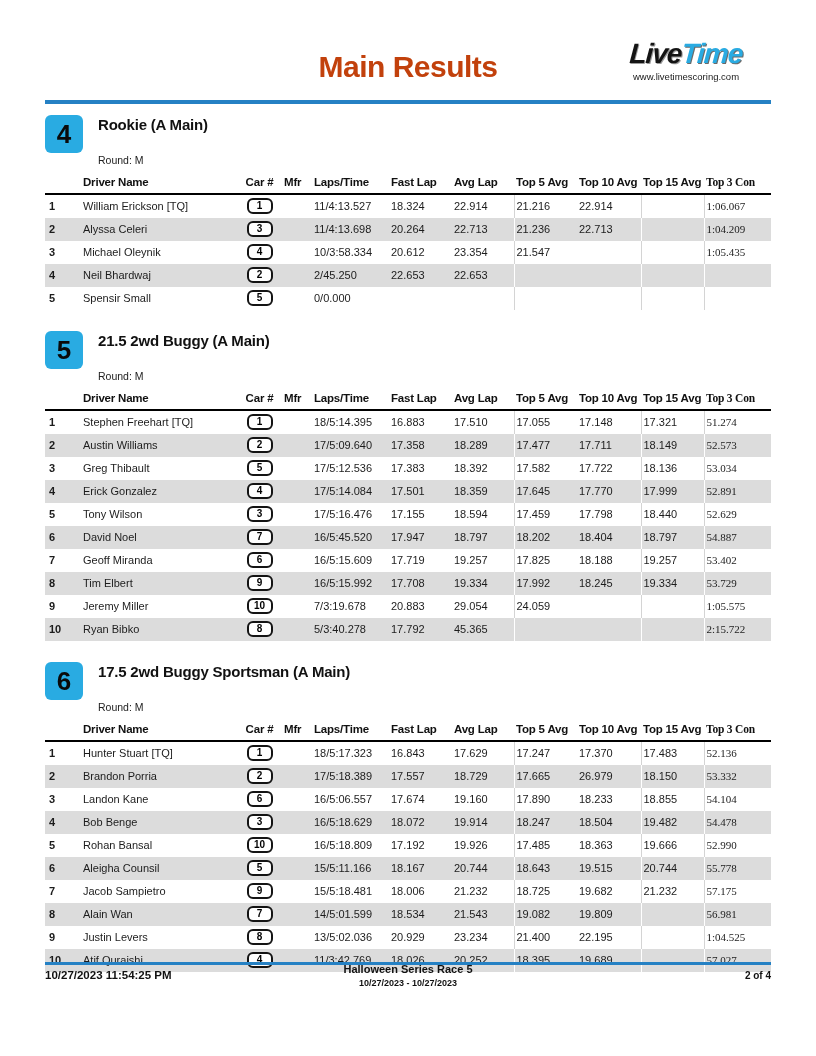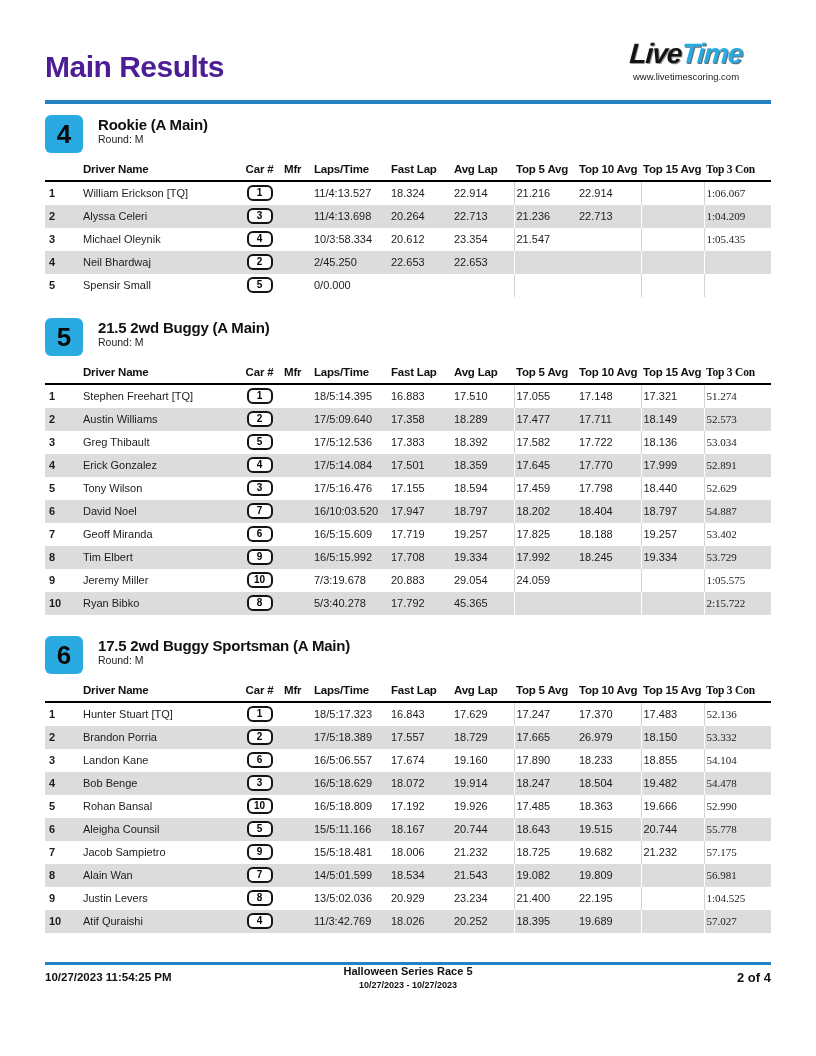--- a/index.html
+++ b/index.html
@@ -3,41 +3,41 @@
 <meta charset="utf-8">
 <style>
   * { margin:0; padding:0; box-sizing:border-box; }
   html,body { background:#fff; }
   body { font-family:"Liberation Sans", sans-serif; color:#111; }
   .page { position:relative; width:816px; height:1056px; margin:0 auto; background:#fff; overflow:hidden; }
   .content { padding:0 45px; }
 
   
   .hdr { position:relative; height:100px; }
-  .title { position:absolute; left:0; right:0; top:50px; text-align:left;
-           font-size:30px; font-weight:bold; letter-spacing:-0.5px; color:#4c1d95; }
+  .title { position:absolute; left:0; right:0; top:50px; text-align:center;
+           font-size:30px; font-weight:bold; letter-spacing:-0.5px; color:#c2410c; }
   .logo-wrap { position:absolute; top:40px; right:0; width:170px; text-align:center; }
   .logo-text { font-size:28px; font-weight:bold; font-style:italic; letter-spacing:-1px;
                transform:skewX(-4deg); white-space:nowrap; line-height:1; }
   .logo-live { color:#141414; text-shadow:1px 1px 0 #9a9a9a; }
   .logo-time { color:var(--badge,#29abe2); text-shadow:1px 1px 0 #6a6a6a; }
   .logo-url { margin-top:3px; font-size:9.5px; color:#1a1a1a; }
 
   .rule { background:var(--accent,#2581c4); }
   .rule-top { height:4px; }
 
   
   .race-section { margin-top:11px; }
   .race-section + .race-section { margin-top:21px; }
   .sec-head { display:flex; align-items:flex-start; gap:15px; margin-bottom:7px; }
   .race-badge { width:38px; height:38px; border-radius:6px; background:var(--badge,#29abe2);
                 display:flex; align-items:center; justify-content:center;
                 font-size:26px; font-weight:bold; color:#0a0a0a; flex:0 0 auto; }
   .race-title { font-size:15px; font-weight:bold; padding-top:1px; letter-spacing:-0.2px; }
-  .race-round { font-size:10.5px; color:#222; margin-top:0; }
+  .race-round { font-size:10.5px; color:#222; margin-top:21px; }
 
   
   table { width:100%; border-collapse:collapse; table-layout:fixed; }
   th, td { overflow:hidden; white-space:nowrap; }
   thead th { text-align:left; font-size:11.5px; font-weight:bold; letter-spacing:-0.2px;
              padding:3px 2px 5px; border-bottom:2.5px solid #000; }
   tbody td { font-size:11px; padding:3px 2px 4px; color:#1c1c1c; vertical-align:middle; height:20px; }
   tbody tr:nth-child(even) { background:var(--stripe,#dcdcdc); }
   .c-pos   { width:36px; }
   .c-driver{ width:156px; }
@@ -60,21 +60,21 @@
                font-size:10px; font-weight:bold; text-align:center; color:#000; }
 
   
   .ftr { position:absolute; left:45px; right:45px; top:962px; }
   .rule-bot { height:3px; margin-bottom:4px; }
   .ftr-row { position:relative; display:flex; justify-content:space-between; align-items:center; }
   .ftr-left { font-size:11.5px; font-weight:bold; }
   .ftr-center { position:absolute; left:50%; transform:translateX(-50%); text-align:center; }
   .ftr-event { font-size:11px; font-weight:bold; }
   .ftr-dates { font-size:9px; font-weight:bold; margin-top:3px; }
-  .ftr-right { font-size:13px; font-weight:bold; padding-top:1px; }
+  .ftr-right { font-size:10px; font-weight:bold; padding-top:1px; }
 </style>
 </head>
 <body>
 
 <div class="page">
   <div class="content">
 
     <div class="hdr">
       <div class="title">Main Results</div>
       <div class="logo-wrap">
@@ -268,21 +268,21 @@
                 <td class="c-top5">17.459</td>
                 <td class="c-top10">17.798</td>
                 <td class="c-top15">18.440</td>
                 <td class="c-con">52.629</td>
               </tr>
               <tr>
                 <td class="c-pos">6</td>
                 <td class="c-driver">David Noel</td>
                 <td class="c-car"><span class="car-badge">7</span></td>
                 <td class="c-mfr"></td>
-                <td class="c-laps">16/10:03.520</td>
+                <td class="c-laps">16/5:45.520</td>
                 <td class="c-fast">17.947</td>
                 <td class="c-avg">18.797</td>
                 <td class="c-top5">18.202</td>
                 <td class="c-top10">18.404</td>
                 <td class="c-top15">18.797</td>
                 <td class="c-con">54.887</td>
               </tr>
               <tr>
                 <td class="c-pos">7</td>
                 <td class="c-driver">Geoff Miranda</td>

